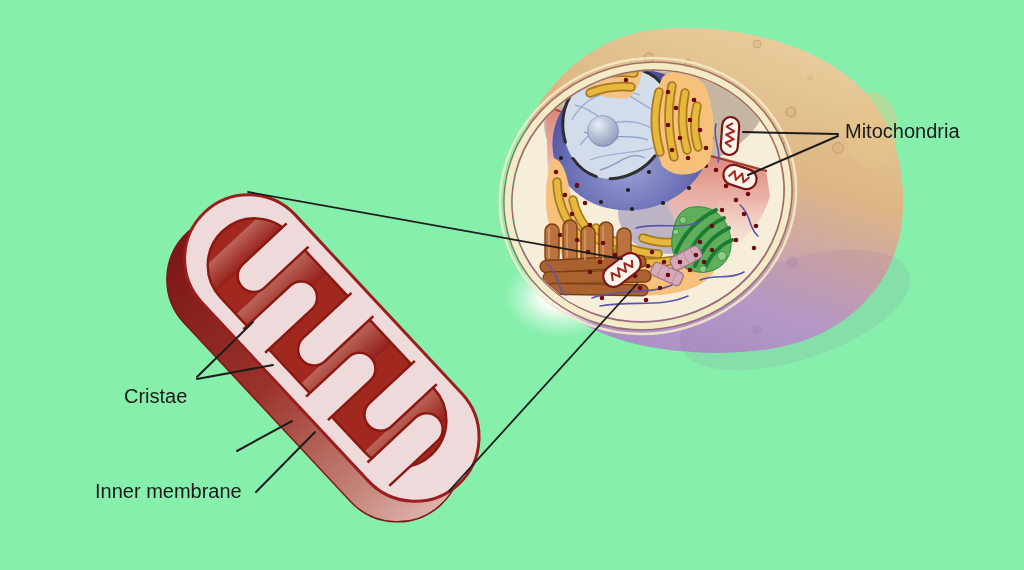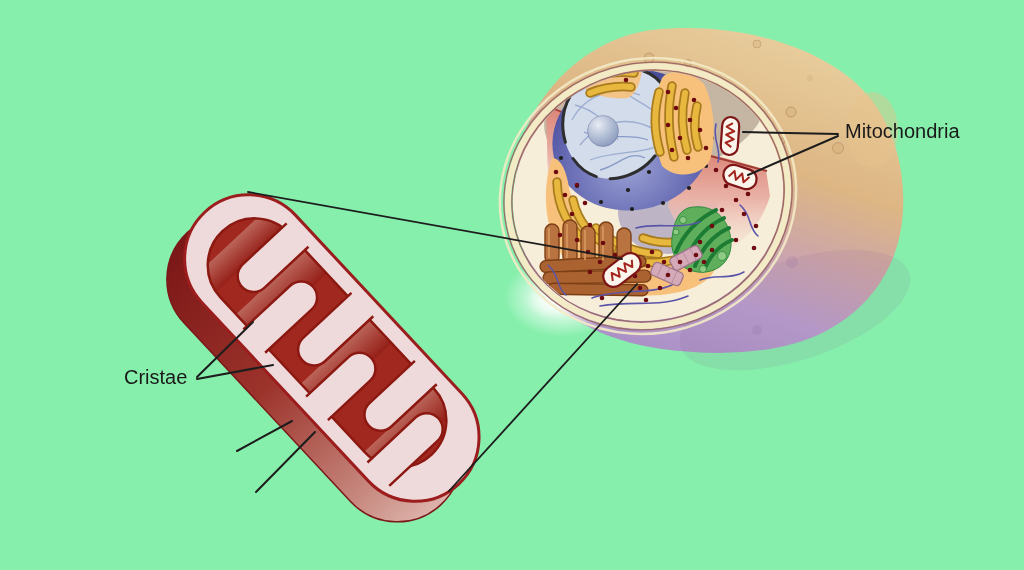--- a/index.html
+++ b/index.html
@@ -1,21 +1,21 @@
 <!DOCTYPE html>
 <html><head>
 <meta charset="utf-8">
 <style>
   html,body{margin:0;padding:0;background:#ffffff;}
   .stage{position:relative;width:1024px;height:570px;background:#86efac;overflow:hidden;
          font-family:"Liberation Sans", sans-serif;}
   .stage svg{position:absolute;left:0;top:0;}
   .lbl{position:absolute;color:#1a1a1a;font-size:20px;line-height:1.05;white-space:nowrap;}
   .lbl-mitochondria{left:845px;top:121px;}
-  .lbl-cristae{left:124px;top:367px;}
+  .lbl-cristae{left:124px;top:386px;}
   .lbl-outer{left:72px;top:441px;}
   .lbl-inner{left:95px;top:481px;}
 </style>
 </head>
 <body>
 
 <div class="stage">
 
 <svg width="1024" height="570" viewBox="0 0 1024 570">
   <defs>
@@ -367,14 +367,15 @@
     <line x1="838" y1="136" x2="748" y2="175"></line>
     <line x1="197" y1="377" x2="253" y2="322"></line>
     <line x1="197" y1="379" x2="273" y2="365"></line>
     <line x1="237" y1="451" x2="292" y2="421"></line>
     <line x1="256" y1="492" x2="315" y2="432"></line>
   </g>
 </svg>
 
 <div class="lbl lbl-mitochondria">Mitochondria</div>
 <div class="lbl lbl-cristae">Cristae</div>
+<div class="lbl lbl-inner">Inner membrane</div>
 
 </div>
 
 </body></html>

